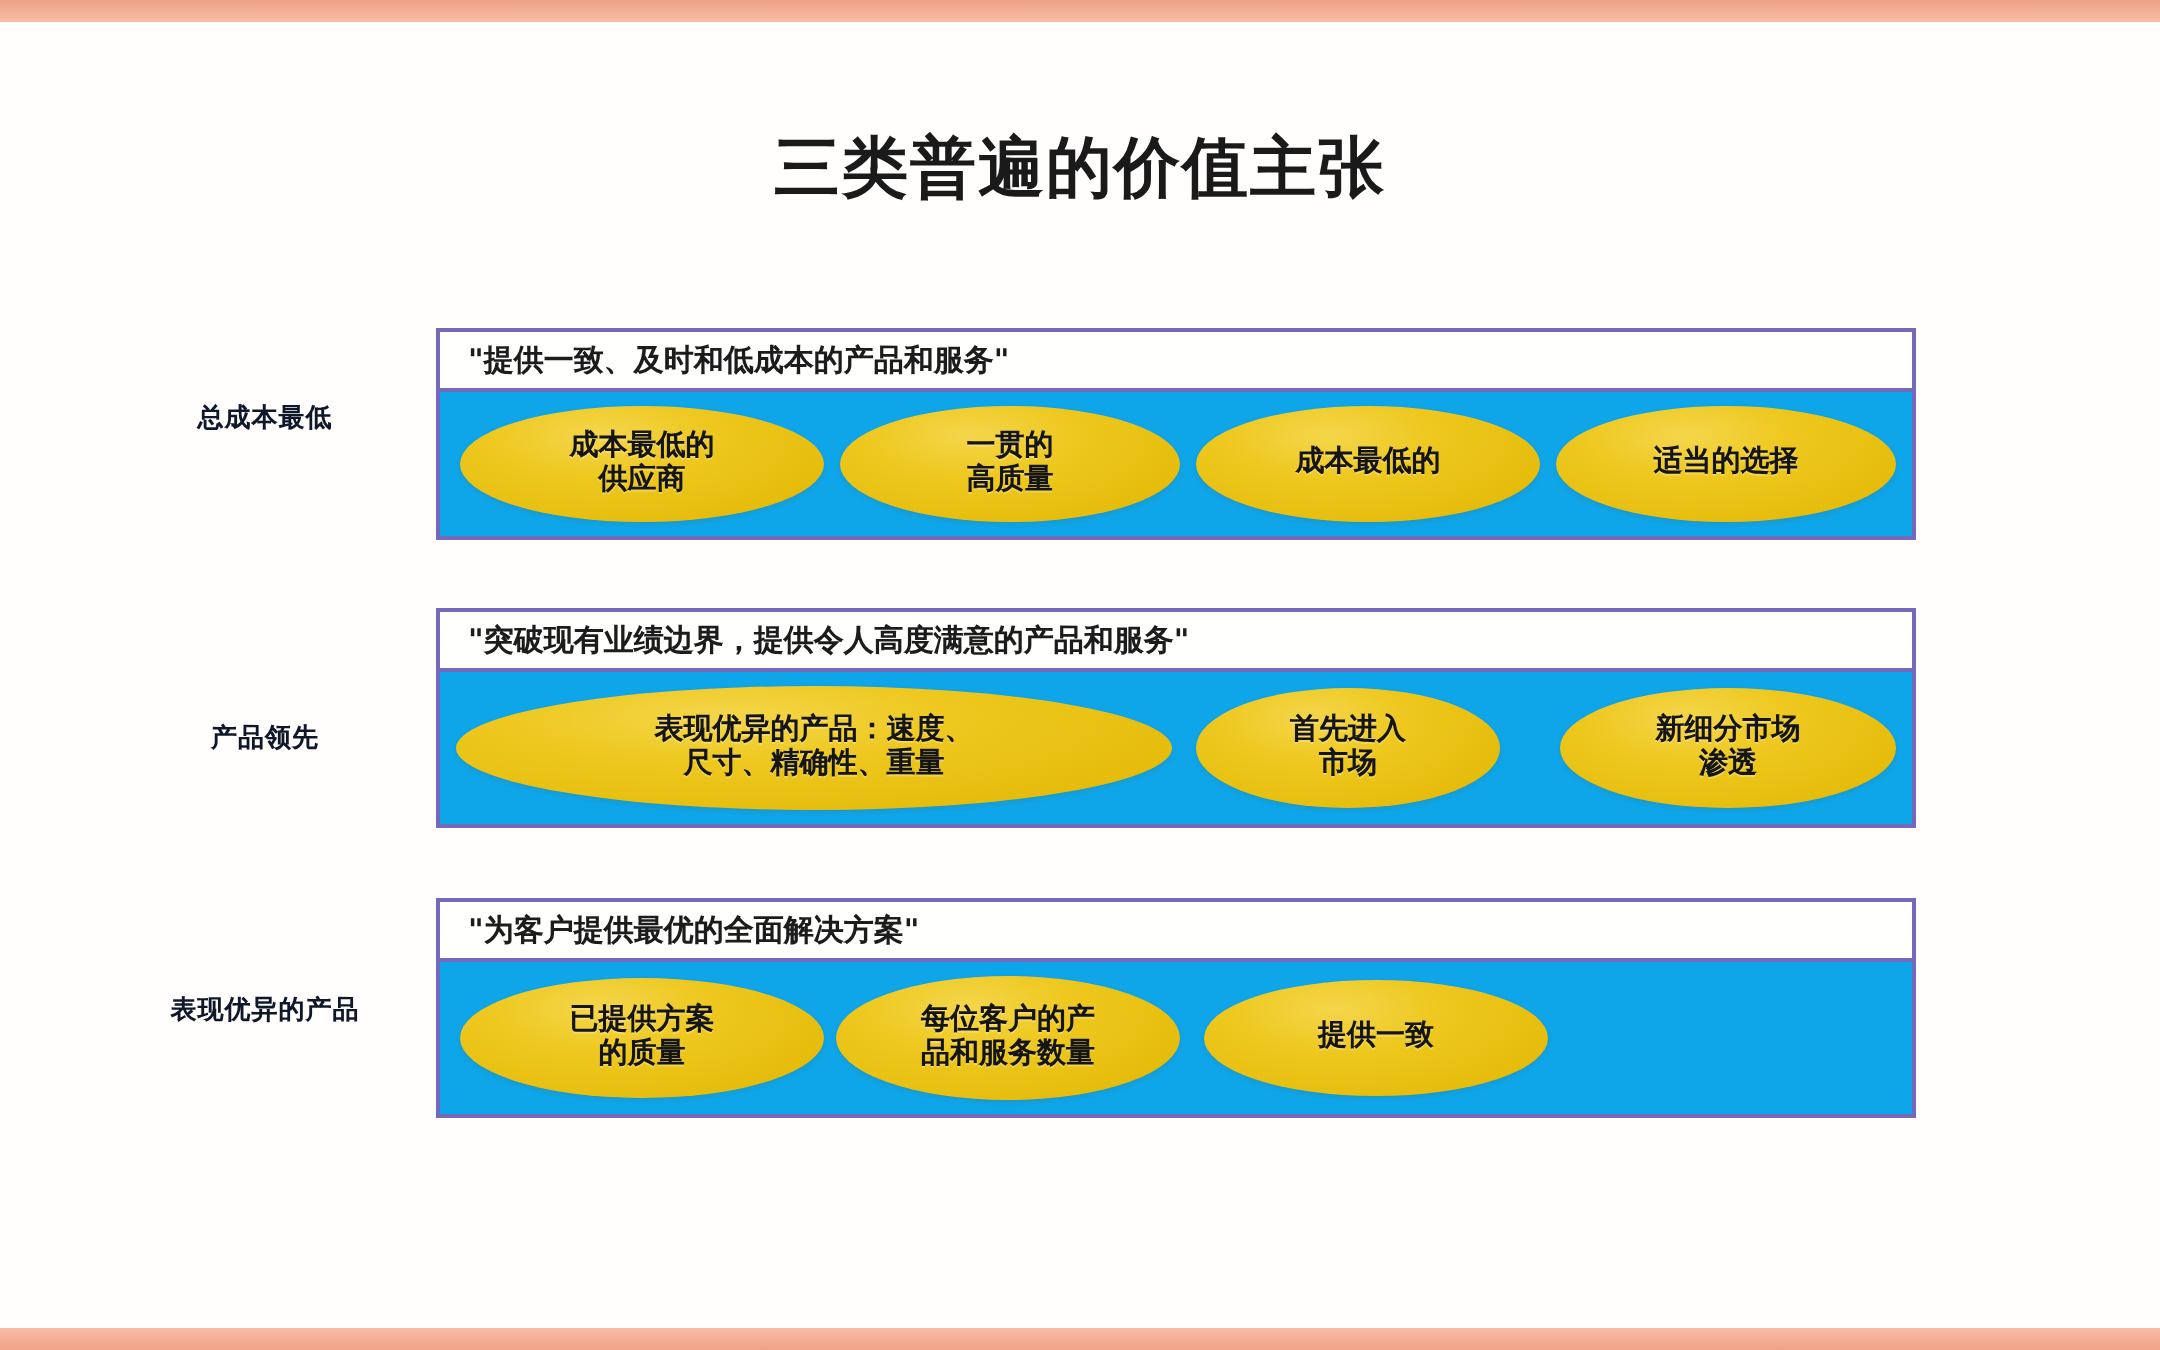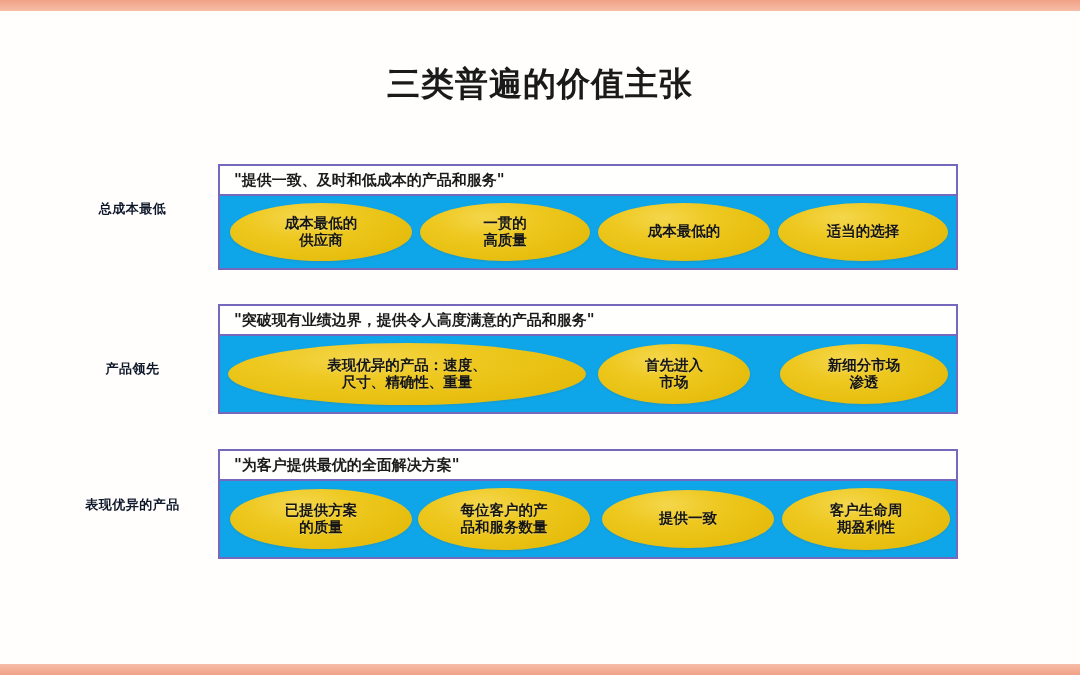--- a/index.html
+++ b/index.html
@@ -221,22 +221,18 @@
               <span class="etext">每位客户的产
 品和服务数量</span>
             </div>
           <div class="ellipse e0">
               <span class="etext">已提供方案
 的质量</span>
             </div>
           <div class="ellipse e2">
               <span class="etext">提供一致</span>
             </div>
-          <div class="ellipse e3">
-              <span class="etext">客户生命周
-期盈利性</span>
-            </div>
         </div>
       </div>
     </div>
 
   </div>
 </div>
 
 </body></html>

